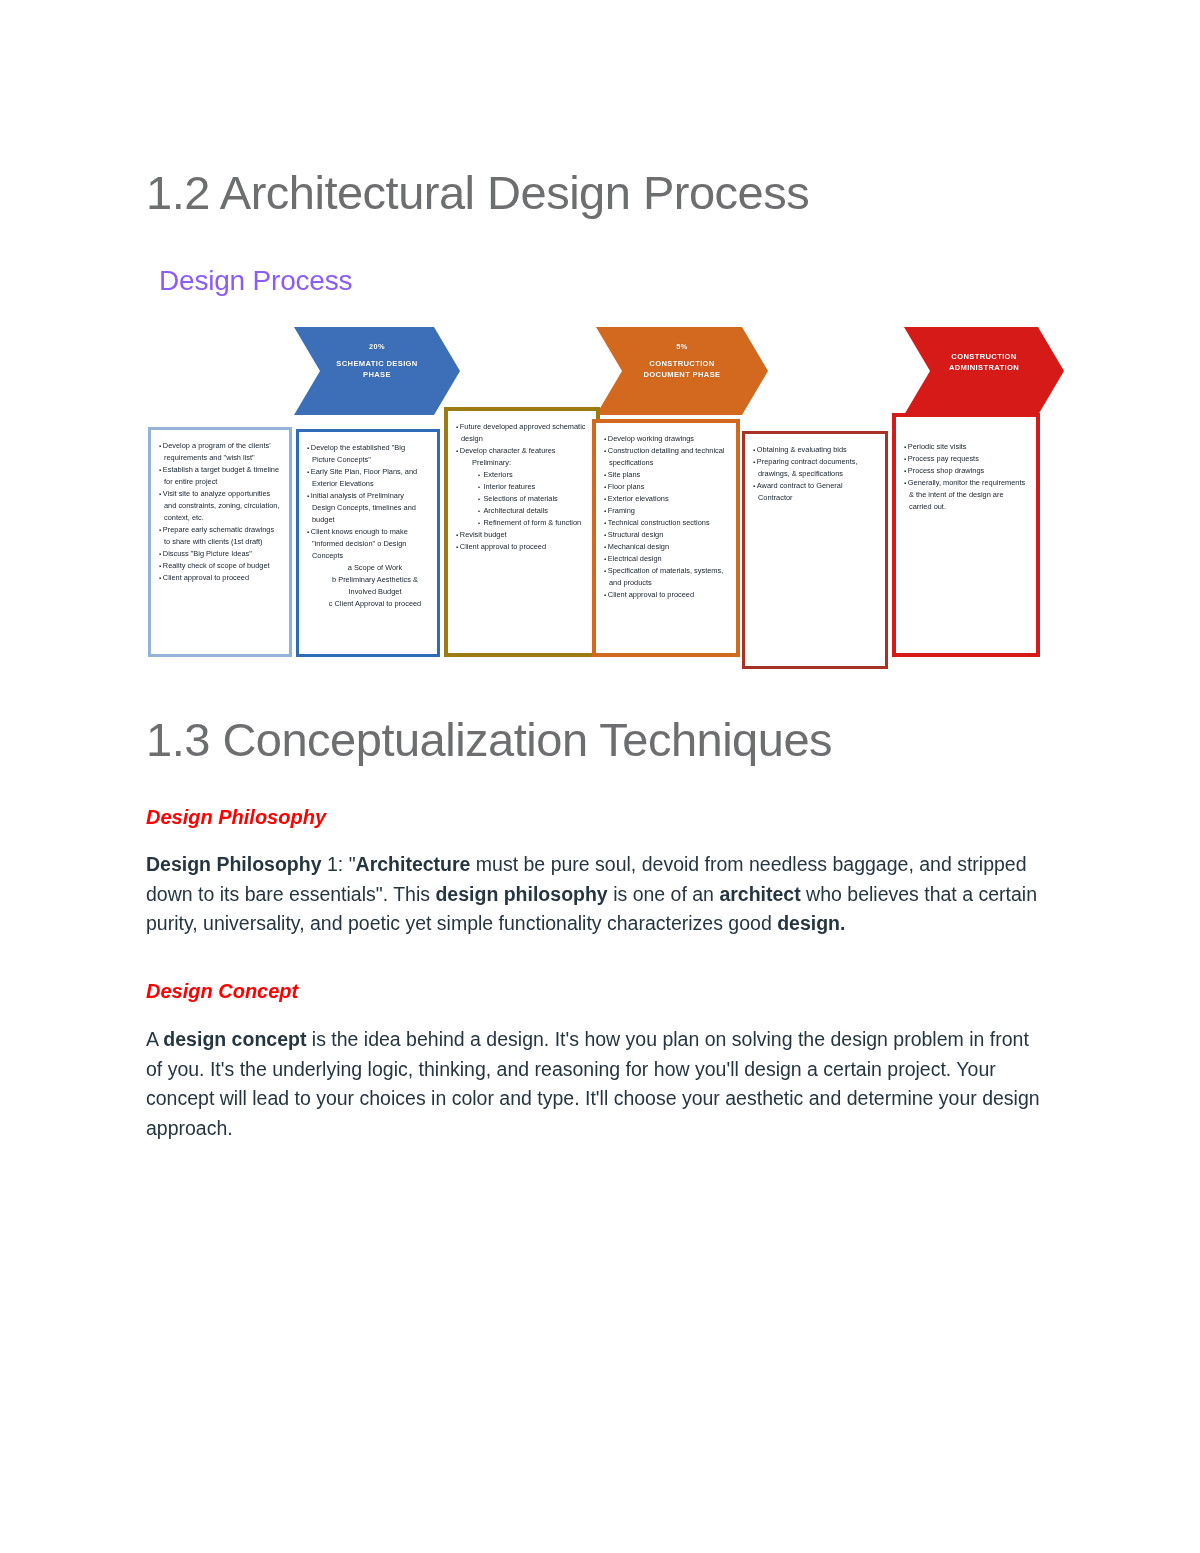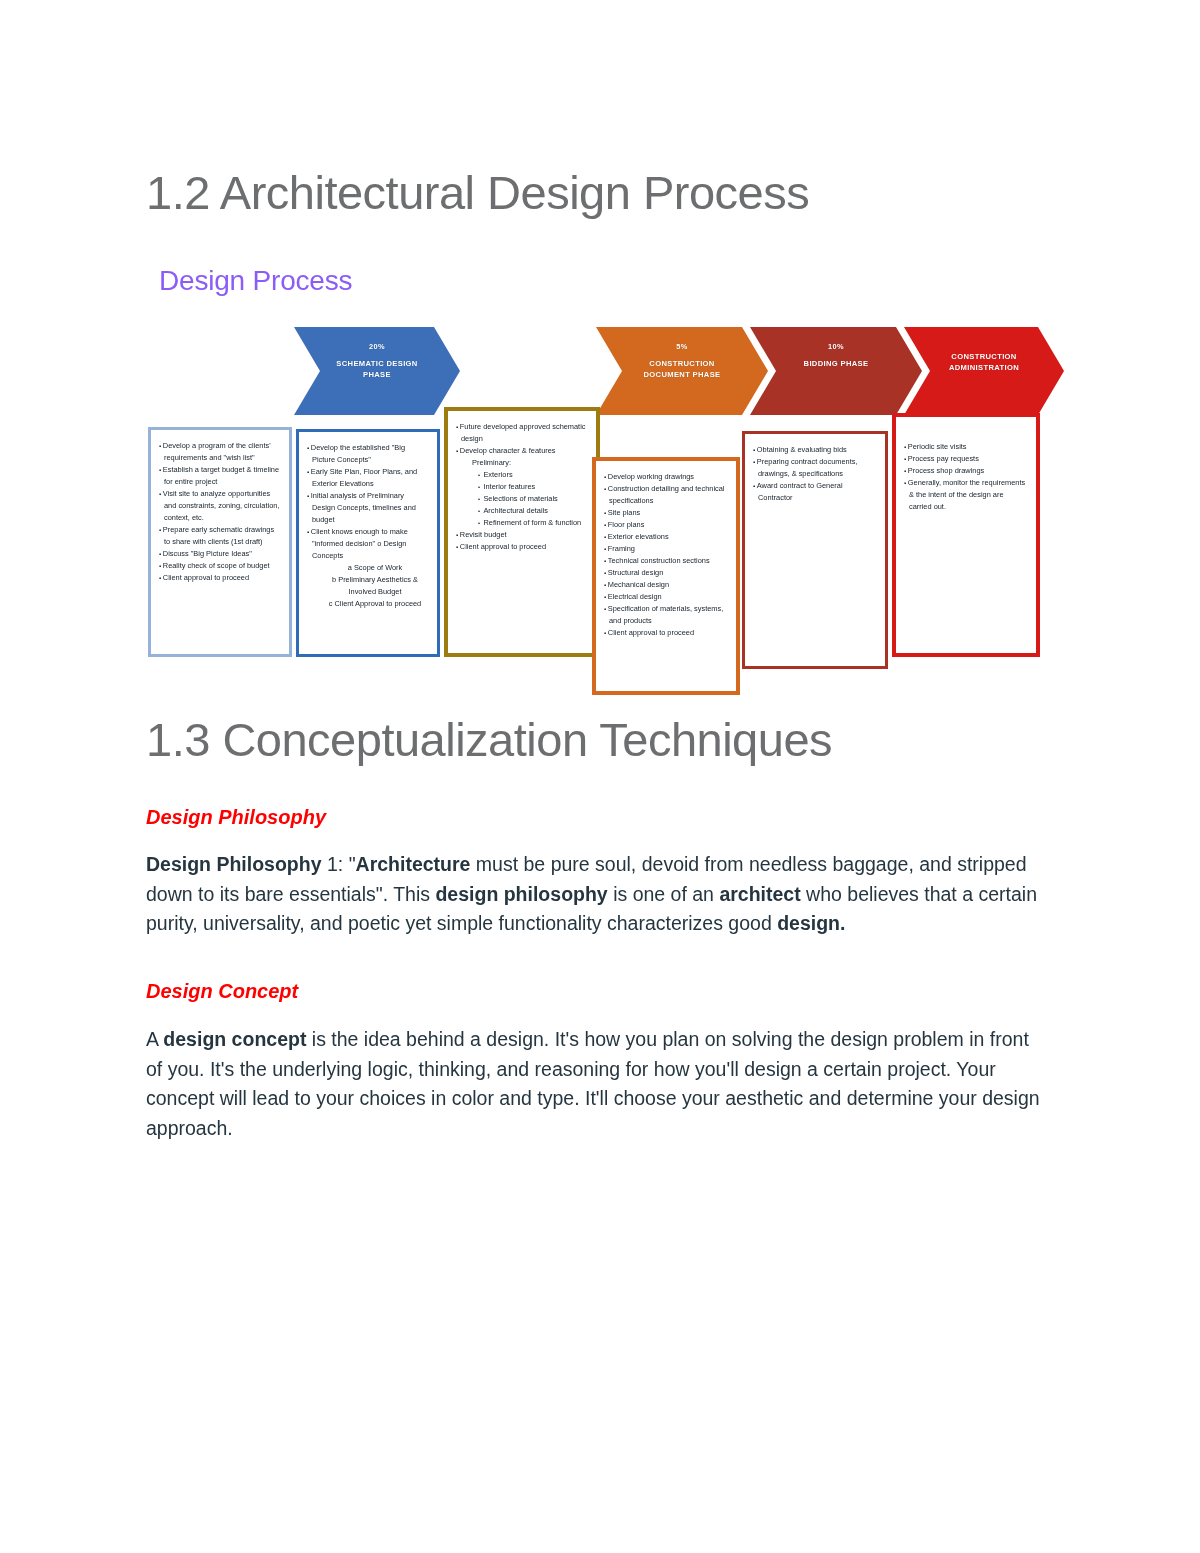--- a/index.html
+++ b/index.html
@@ -183,25 +183,20 @@
           <span class="nm">PHASE</span>
         </div>
 
 
         <div class="chev" style="left:450px;width:172px;background:#D2691E;">
           <span class="pct">5%</span>
           <span class="nm">CONSTRUCTION</span>
           <span class="nm">DOCUMENT PHASE</span>
         </div>
 
-        <div class="chev" style="left:604px;width:172px;background:#A93226;">
-          <span class="pct">10%</span>
-          <span class="nm">BIDDING PHASE</span>
-          <span class="nm"></span>
-        </div>
 
         <div class="chev" style="left:758px;width:160px;background:#D61A17;padding-top:24px;">
           <span class="nm">CONSTRUCTION</span>
           <span class="nm">ADMINISTRATION</span>
         </div>
       </div>
 
       <div class="box-row">
 
         <div class="pbox" style="left:2px;top:14px;width:144px;height:230px;border-color:#95B3D7;border-width:3px;">
@@ -236,21 +231,21 @@
             <li class="sub">Exteriors</li>
             <li class="sub">Interior features</li>
             <li class="sub">Selections of materials</li>
             <li class="sub">Architectural details</li>
             <li class="sub">Refinement of form &amp; function</li>
             <li>Revisit budget</li>
             <li>Client approval to proceed</li>
           </ul>
         </div>
 
-        <div class="pbox" style="left:446px;top:6px;width:148px;height:238px;border-color:#D2691E;border-width:4px;margin-top:38px;">
+        <div class="pbox" style="left:446px;top:6px;width:148px;height:238px;border-color:#D2691E;border-width:4px;">
           <ul>
             <li>Develop working drawings</li>
             <li>Construction detailing and technical specifications</li>
             <li>Site plans</li>
             <li>Floor plans</li>
             <li>Exterior elevations</li>
             <li>Framing</li>
             <li>Technical construction sections</li>
             <li>Structural design</li>
             <li>Mechanical design</li>

